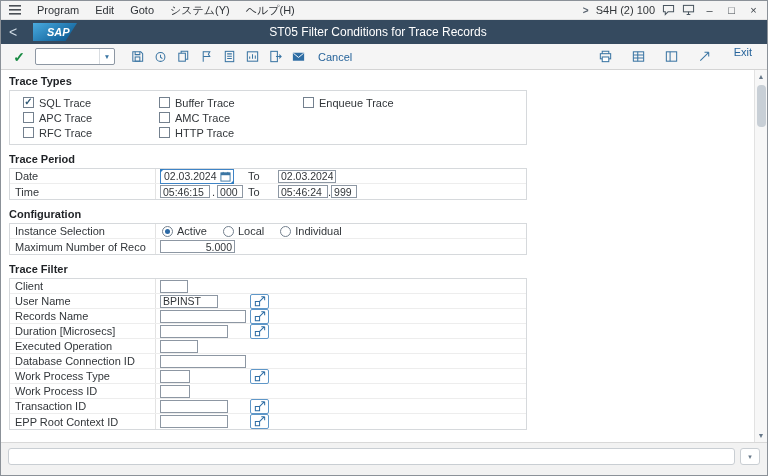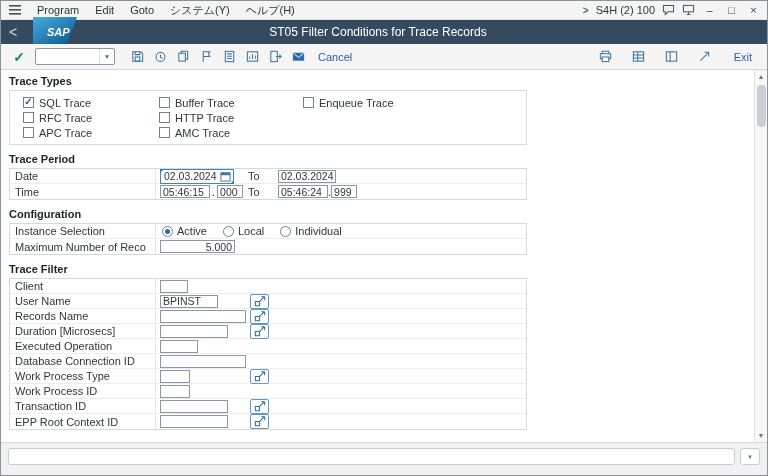--- a/index.html
+++ b/index.html
@@ -15,40 +15,40 @@
   .menubar-right { margin-left:auto; display:flex; align-items:center; gap:7px; }
   .sys-chevron { color:#5a6470; font-weight:bold; font-size:10px; }
   .session { color:#32363a; }
   .mb-icon { display:flex; align-items:center; cursor:pointer; }
   .win-btn { width:15px; text-align:center; color:#3c4248; font-size:11px; cursor:pointer; line-height:17px; }
 
   
   .titlebar { position:absolute; top:19px; left:0; right:0; height:24px; background:#354a5f;
               display:flex; align-items:center; padding:0 8px; }
   .back { color:#cfdae4; font-size:14px; width:16px; cursor:pointer; line-height:1; }
-  .sap-logo { width:44px; height:30px; margin-left:8px; color:#fff; font-style:italic; font-weight:bold;
+  .sap-logo { width:44px; height:18px; margin-left:8px; color:#fff; font-style:italic; font-weight:bold;
               font-size:11px; display:flex; align-items:center; padding-left:14px;
               background:linear-gradient(150deg,#4aabdf 0%, #0e5e97 85%);
               clip-path:polygon(0 0,100% 0,74% 100%,0 100%); }
   .wtitle { position:absolute; left:0; right:12px; text-align:center; color:#fff; font-size:12px; pointer-events:none; }
 
   
   .toolbar { position:absolute; top:43px; left:0; right:0; height:26px; background:#f5f5f5;
              border-bottom:1px solid #d4d4d4; display:flex; align-items:center; padding:0 8px; gap:2px; }
   .tb-check { color:#188a42; font-size:14px; font-weight:bold; width:20px; text-align:center;
               margin-right:4px; cursor:pointer; }
   .combo { display:flex; width:80px; height:17px; border:1px solid #8d97a3; background:#fff;
            border-radius:2px; align-items:center; margin-right:10px; }
   .combo input { flex:1; min-width:0; border:none; outline:none; height:13px; font:10.5px "Liberation Sans",sans-serif; padding:0 3px; }
   .combo-arrow { width:15px; align-self:stretch; border-left:1px solid #d9dde1; color:#3a75a3;
                  font-size:6.5px; display:flex; align-items:center; justify-content:center; cursor:pointer; }
   .tb-btn { width:21px; height:21px; display:flex; align-items:center; justify-content:center;
             border:none; background:transparent; padding:0; cursor:pointer; border-radius:2px; }
   .tb-label { color:#27649b; margin:0 7px; cursor:pointer; }
-  .tb-right { margin-left:auto; display:flex; align-items:center; gap:12px; }
+  .tb-right { margin-left:auto; display:flex; gap:12px; }
 
   
   .content { position:absolute; top:69px; left:0; right:13px; height:372px; background:#fff;
              overflow:hidden; padding:5px 0 0 8px; }
   .section { margin-bottom:8px; width:518px; }
   .section-title { font-weight:bold; font-size:11px; color:#1f2226; height:13px; margin-bottom:2px; }
   .box { border:1px solid #d6d9dc; background:#fff; }
 
   
   .tt-box { padding:4px 0 4px 13px; }
@@ -260,35 +260,35 @@
             <span>Buffer Trace</span>
           </span>
           <span class="cb">
             <span class="cbbox"></span>
             <span>Enqueue Trace</span>
           </span>
         </div>
         <div class="tt-row">
           <span class="cb tt-c1">
             <span class="cbbox"></span>
-            <span>RFC Trace</span>
+            <span>APC Trace</span>
           </span>
           <span class="cb tt-c2">
             <span class="cbbox"></span>
-            <span>HTTP Trace</span>
+            <span>AMC Trace</span>
           </span>
         </div>
         <div class="tt-row">
           <span class="cb tt-c1">
             <span class="cbbox"></span>
-            <span>APC Trace</span>
+            <span>RFC Trace</span>
           </span>
           <span class="cb tt-c2">
             <span class="cbbox"></span>
-            <span>AMC Trace</span>
+            <span>HTTP Trace</span>
           </span>
         </div>
       </div>
     </div>
 
     <div class="section">
       <div class="section-title">Trace Period</div>
       <div class="box">
         <div class="grid-row">
           <div class="lcell">Date</div>

